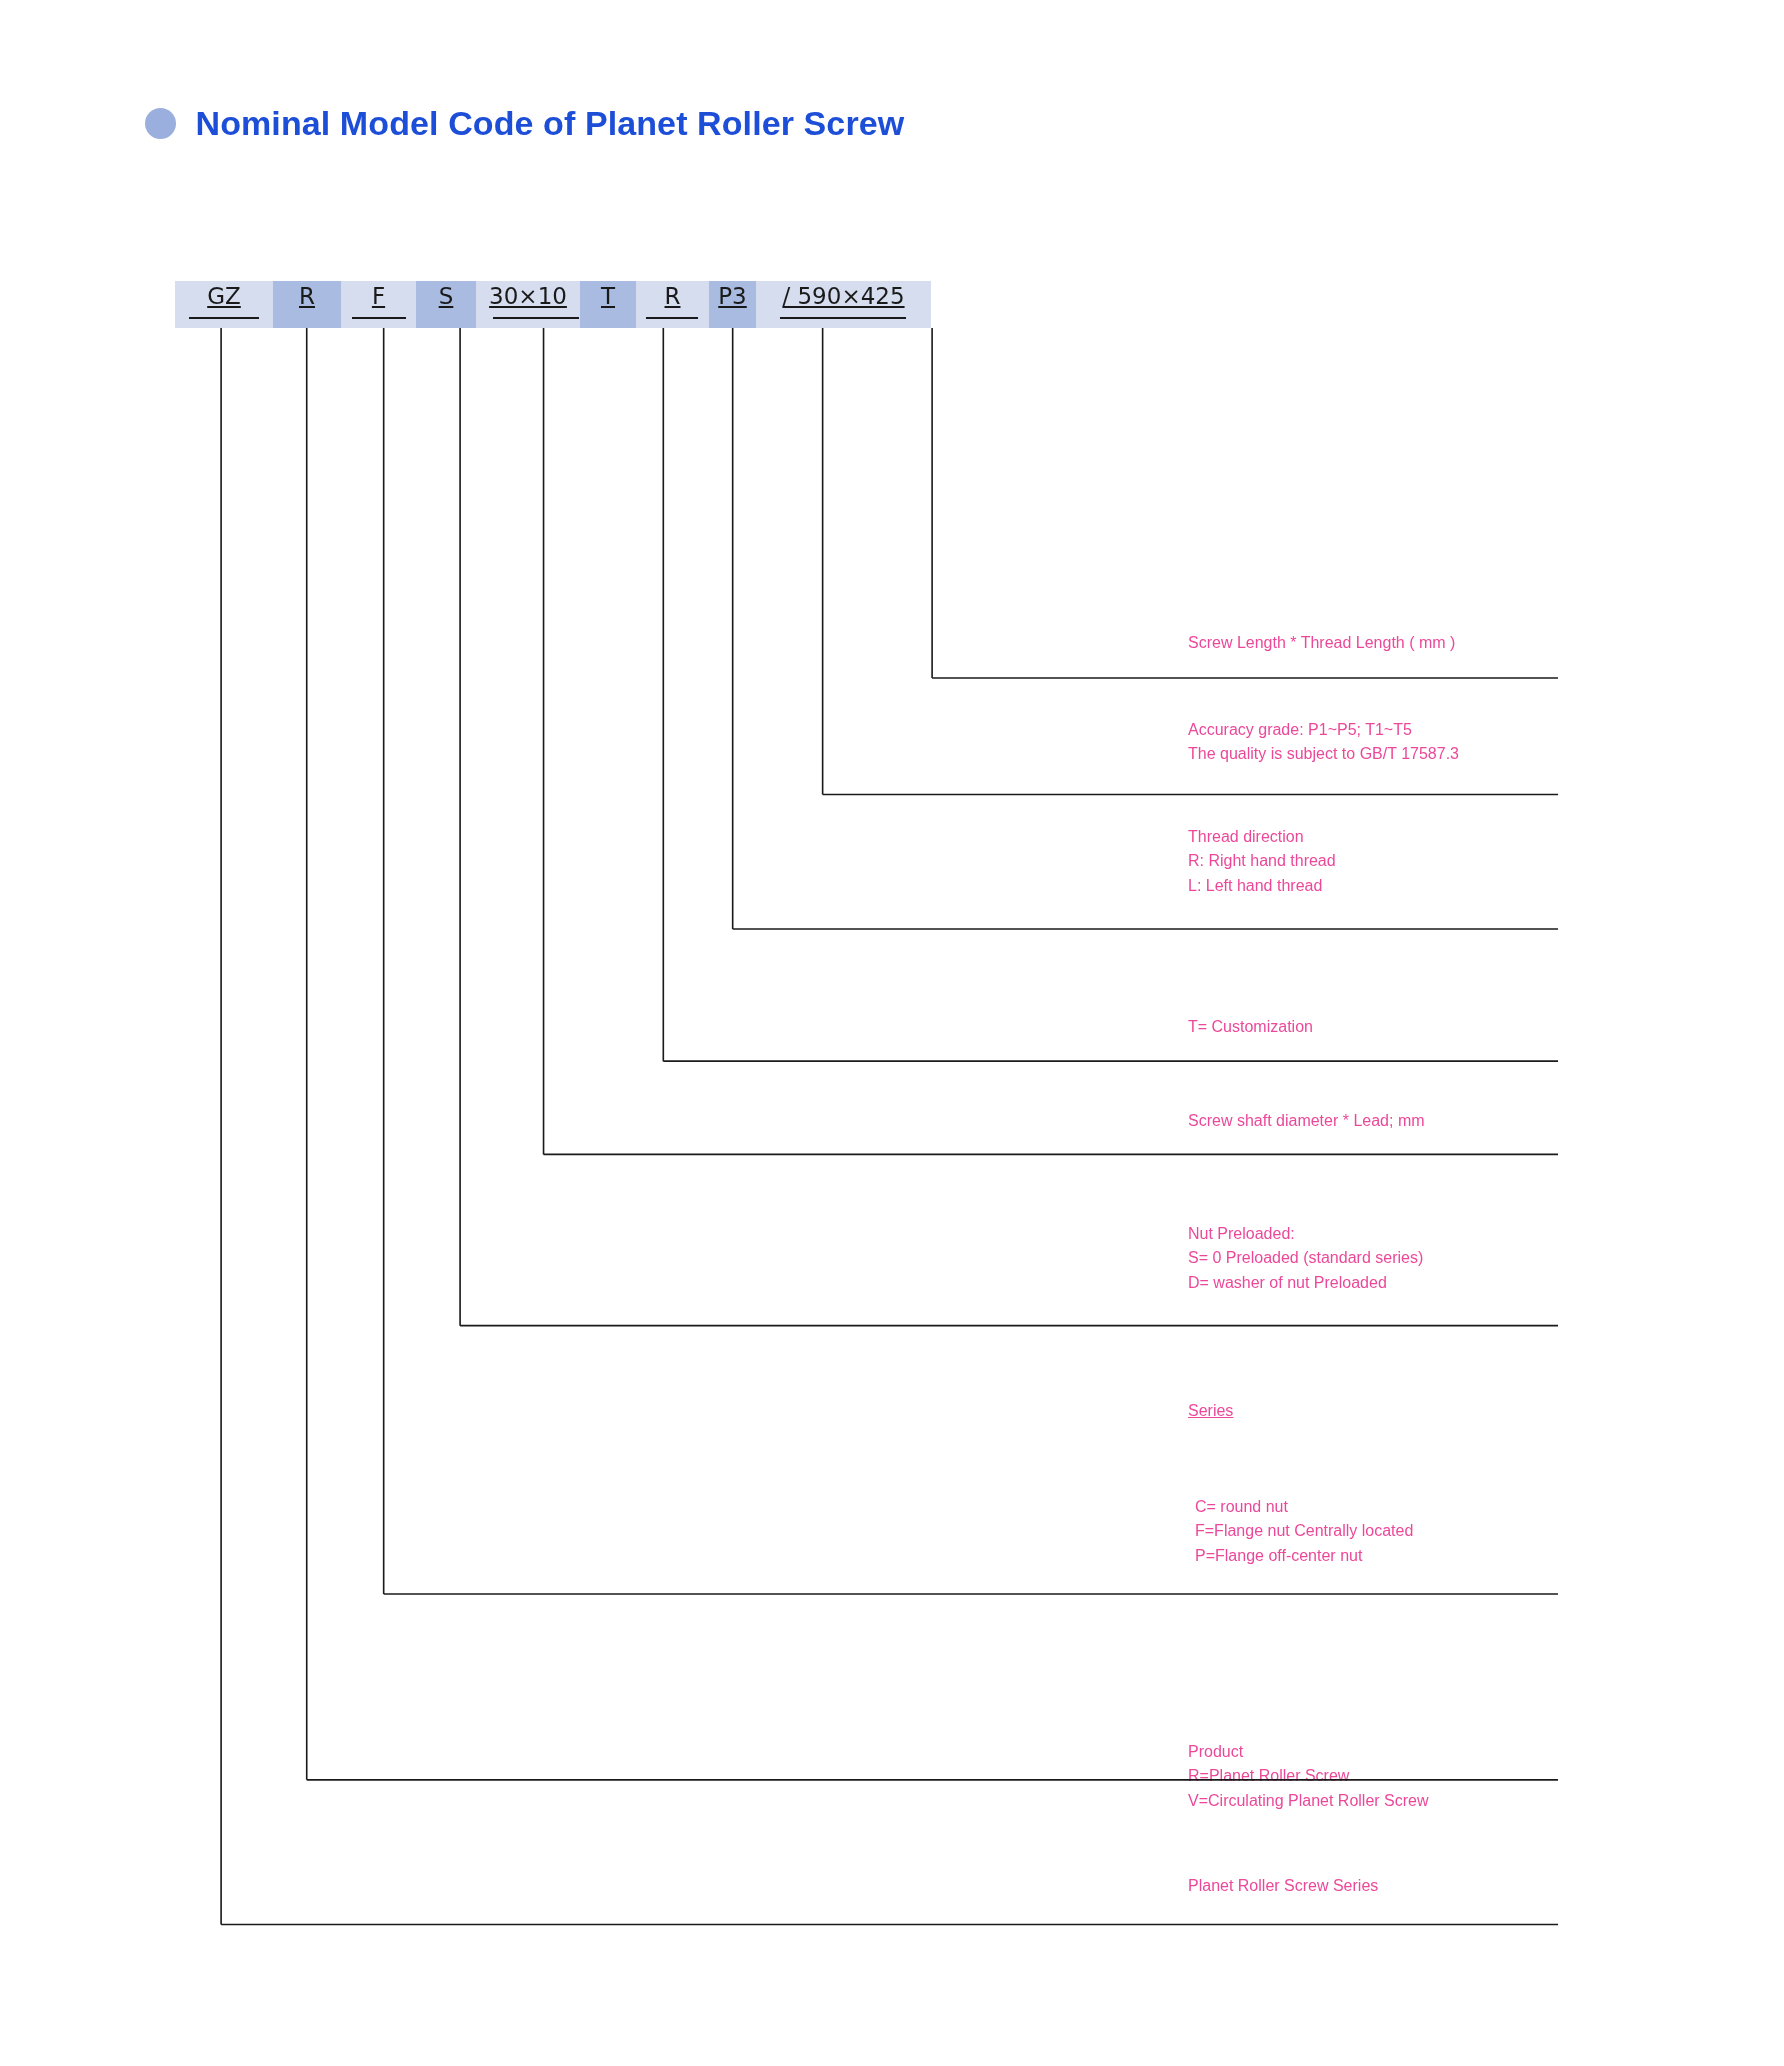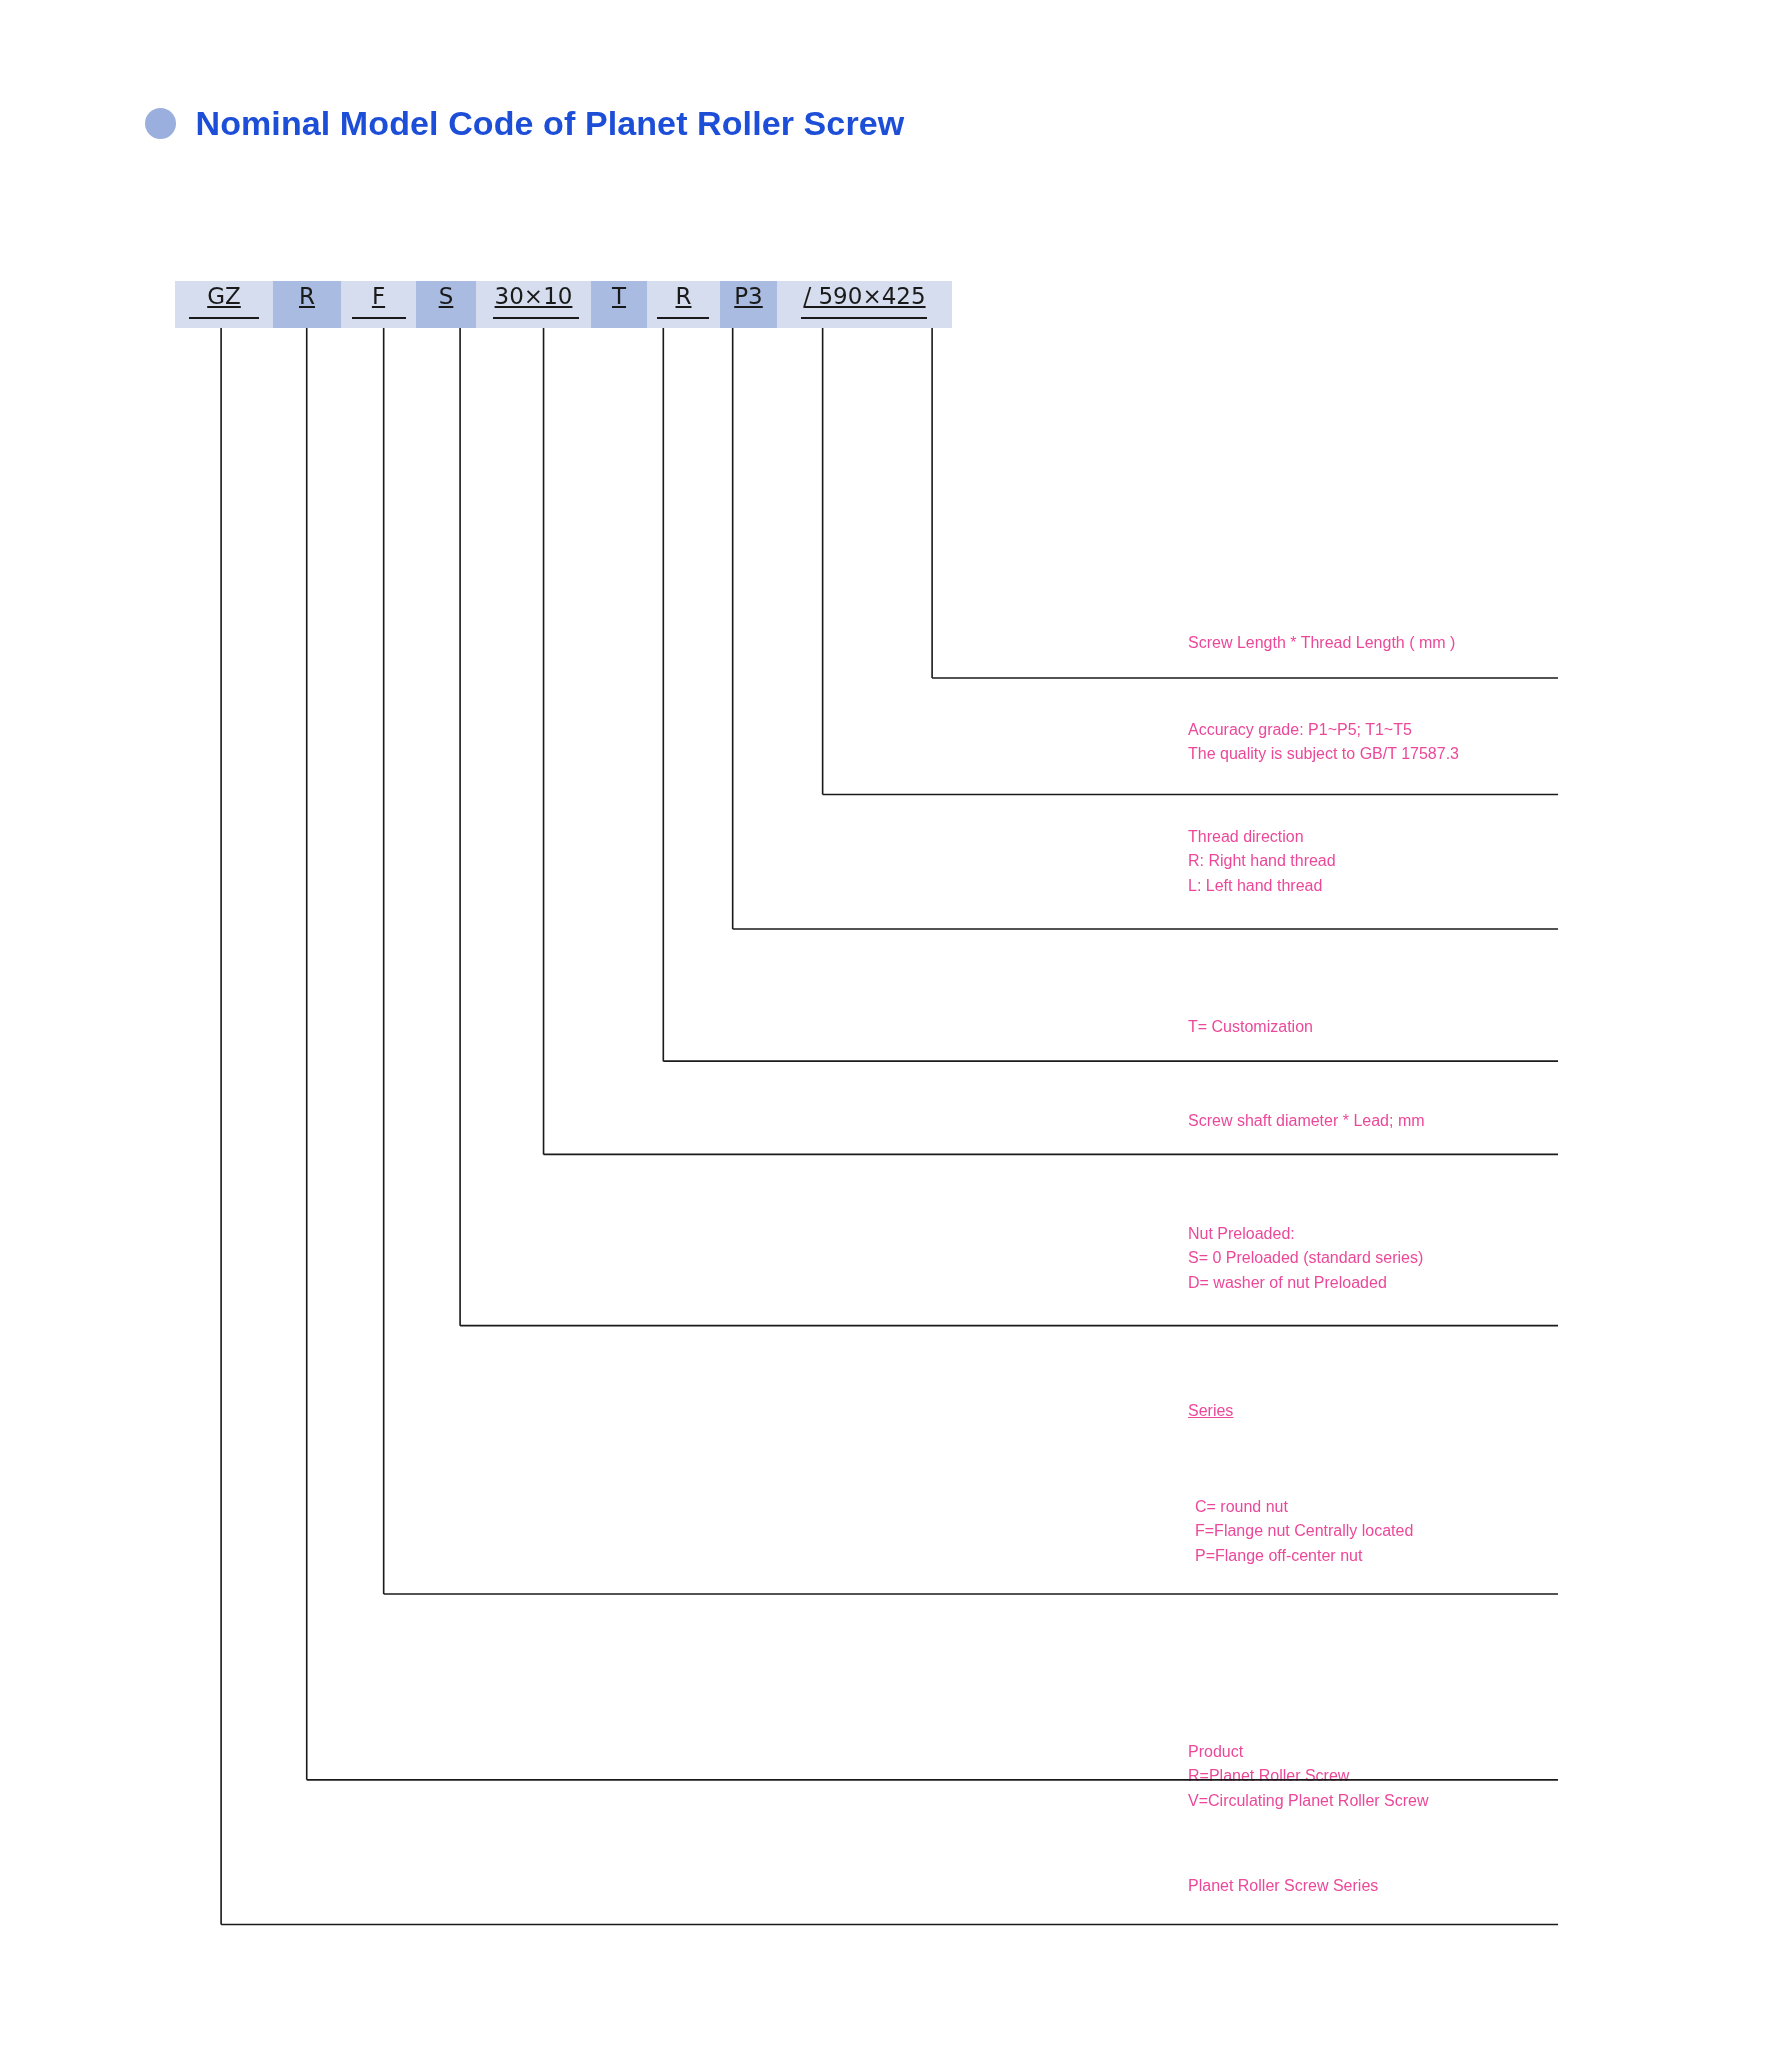--- a/index.html
+++ b/index.html
@@ -119,32 +119,32 @@
       <div class="seg dark" style="width: 68px;">
         <span class="seg-text">R</span>
       </div>
       <div class="seg light" style="width: 75px;">
         <span class="seg-text">F</span>
         <div class="underline" style="width: 54px; left: 11px;"></div>
       </div>
       <div class="seg dark" style="width: 60px;">
         <span class="seg-text">S</span>
       </div>
-      <div class="seg light" style="width: 115px;">
+      <div class="seg light" style="width: 104px;">
         <span class="seg-text">30×10</span>
         <div class="underline" style="width: 86px; left: 17px;"></div>
       </div>
       <div class="seg dark" style="width: 56px;">
         <span class="seg-text">T</span>
       </div>
       <div class="seg light" style="width: 73px;">
         <span class="seg-text">R</span>
         <div class="underline" style="width: 52px; left: 10.3px;"></div>
       </div>
-      <div class="seg dark" style="width: 57px;">
+      <div class="seg dark" style="width: 47px;">
         <span class="seg-text">P3</span>
       </div>
       <div class="seg light" style="width: 175px;">
         <span class="seg-text">/ 590×425</span>
         <div class="underline" style="width: 126px; left: 24.4px;"></div>
       </div>
     </div>
 
   <div id="annotation-layer">
       <div class="ann" style="top: 631px;"><span class="sub">Screw Length * Thread Length ( mm )</span></div>

